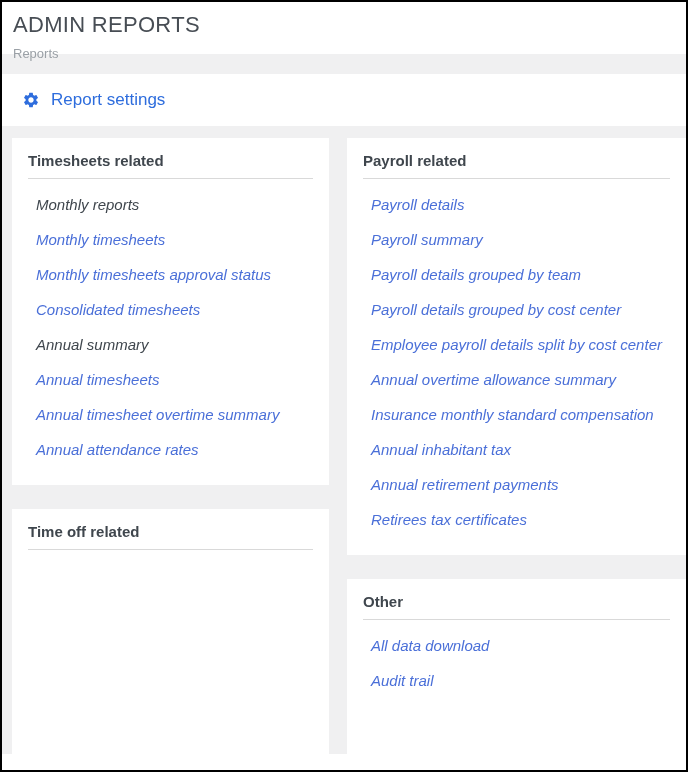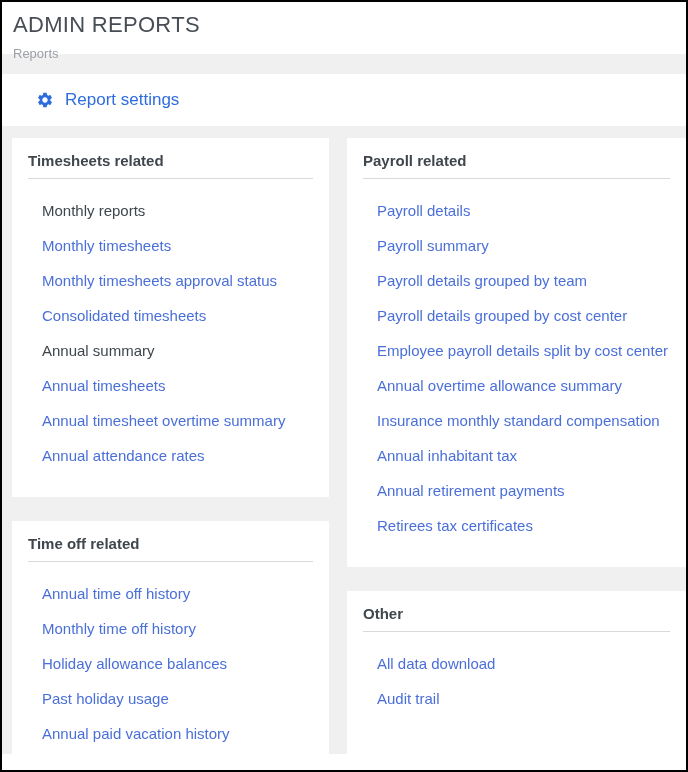--- a/index.html
+++ b/index.html
@@ -39,21 +39,21 @@
   }
   .band{
     height:20px;
     background:var(--background);
   }
   .settings-bar{
     height:52px;
     background:#fff;
     display:flex;
     align-items:center;
-    padding-left:34px;
+    padding-left:20px;
     border-radius:21px;
   }
   .settings-link{
     display:flex;
     align-items:center;
     gap:11px;
     font-size:17px;
     color:var(--accent);
     text-decoration:none;
     cursor:pointer;
@@ -86,22 +86,23 @@
   .card-title{
     margin:0 0 5px 0;
     font-size:15px;
     font-weight:700;
     color:var(--text);
     padding-bottom:9px;
     border-bottom:1px solid var(--divider);
   }
   ul.items{
     list-style:none;
-    margin:14px;
+    margin:8px;
     padding:0;
+    font-style:italic;
   }
   ul.items li{
     height:35px;
     line-height:35px;
     font-size:15px;
     white-space:nowrap;
   }
   a.report-link{
     color:var(--link);
     text-decoration:none;
@@ -142,27 +143,20 @@
             <li><a href="#" class="report-link">Monthly timesheets approval status</a></li>
             <li><a href="#" class="report-link">Consolidated timesheets</a></li>
             <li><span class="report-group-label">Annual summary</span></li>
             <li><a href="#" class="report-link">Annual timesheets</a></li>
             <li><a href="#" class="report-link">Annual timesheet overtime summary</a></li>
             <li><a href="#" class="report-link">Annual attendance rates</a></li>
           </ul>
         </section>
         <section class="card">
           <h2 class="card-title">Time off related</h2>
-          <ul class="items">
-            <li><a href="#" class="report-link">Annual time off history</a></li>
-            <li><a href="#" class="report-link">Monthly time off history</a></li>
-            <li><a href="#" class="report-link">Holiday allowance balances</a></li>
-            <li><a href="#" class="report-link">Past holiday usage</a></li>
-            <li><a href="#" class="report-link">Annual paid vacation history</a></li>
-          </ul>
         </section>
       </div>
     <div class="col col-2">
         <section class="card">
           <h2 class="card-title">Payroll related</h2>
           <ul class="items">
             <li><a href="#" class="report-link">Payroll details</a></li>
             <li><a href="#" class="report-link">Payroll summary</a></li>
             <li><a href="#" class="report-link">Payroll details grouped by team</a></li>
             <li><a href="#" class="report-link">Payroll details grouped by cost center</a></li>

